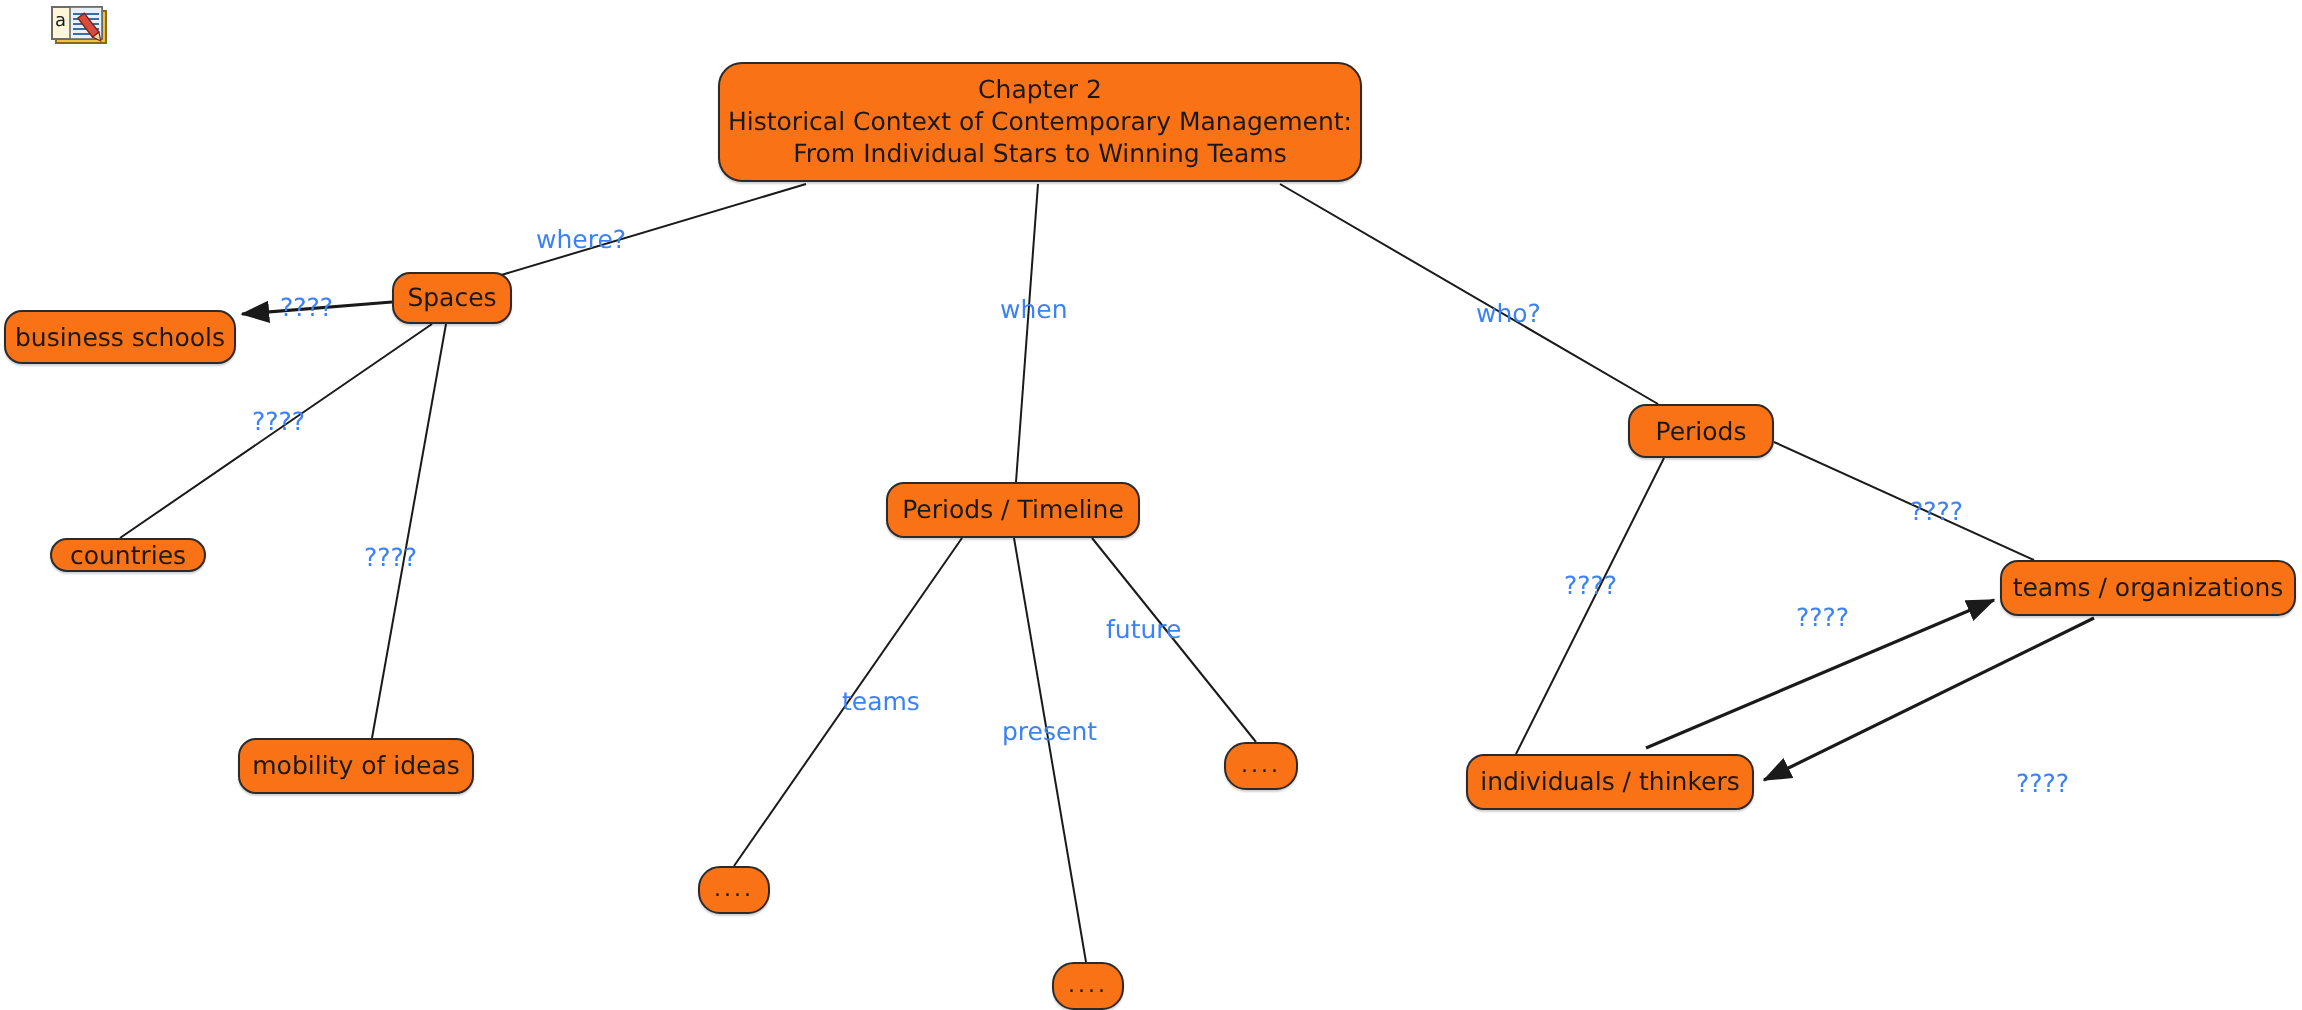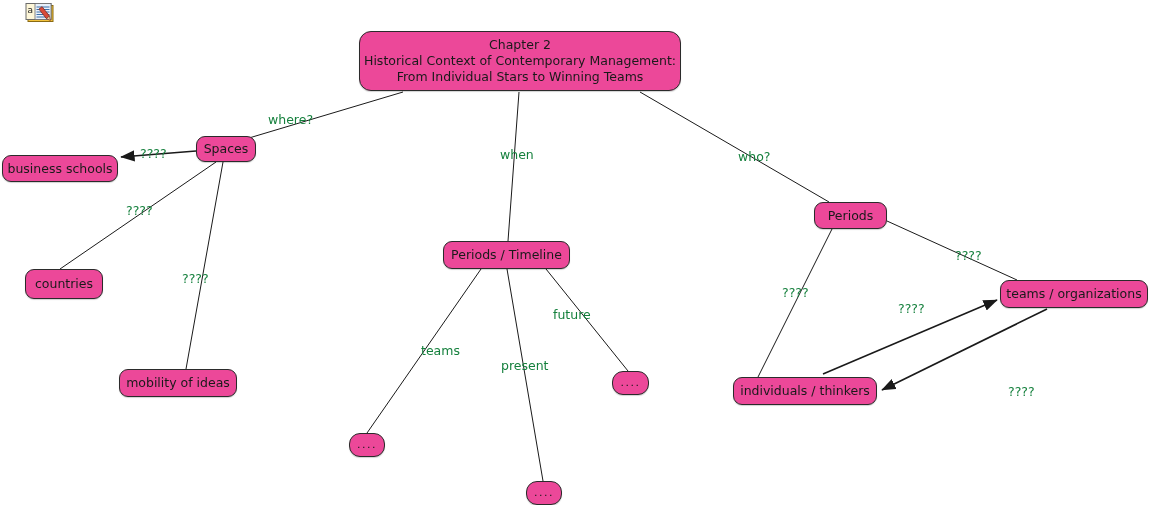--- a/index.html
+++ b/index.html
@@ -22,21 +22,21 @@
   #edge-layer {
     position: absolute;
     left: 0;
     top: 0;
     width: 1151px;
     height: 505px;
   }
   .node {
     position: absolute;
     box-sizing: border-box;
-    background: #ec4899;
+    background: #f97316;
     border: 1px solid #2b2b2b;
     border-radius: 9px;
     color: #1a1a1a;
     text-align: center;
     display: flex;
     align-items: center;
     justify-content: center;
     line-height: 1.28;
     white-space: pre;
     font-size: 12.5px;
@@ -47,21 +47,21 @@
     font-size: 12.5px;
   }
   .node.dots {
     border-radius: 11px;
     font-size: 11px;
     letter-spacing: 1.5px;
   }
   .elabel {
     position: absolute;
     font-size: 12.5px;
-    color: #15803d;
+    color: #3b82f6;
     background: transparent;
     white-space: pre;
   }
   .note-icon {
     position: absolute;
     left: 25px;
     top: 2px;
     width: 30px;
     height: 22px;
   }
@@ -111,21 +111,21 @@
         <line x1="1047" y1="309" x2="882" y2="390" stroke="#1a1a1a" stroke-width="1.6" marker-end="url(#arrowhead)"></line>
       </g>
   </svg>
 
   <div id="node-layer">
       <div class="node root" style="left: 359px; top: 31px; width: 322px; height: 60px;"><span>Chapter 2
 Historical Context of Contemporary Management:
 From Individual Stars to Winning Teams</span></div>
       <div class="node" style="left: 196px; top: 136px; width: 60px; height: 26px;"><span>Spaces</span></div>
       <div class="node" style="left: 2px; top: 155px; width: 116px; height: 27px;"><span>business schools</span></div>
-      <div class="node" style="left: 25px; top: 269px; width: 78px; height: 30px; justify-content: center;"><span>countries</span></div>
+      <div class="node" style="left: 25px; top: 269px; width: 78px; height: 17px; justify-content: center;"><span>countries</span></div>
       <div class="node" style="left: 119px; top: 369px; width: 118px; height: 28px; align-items: center;"><span>mobility of ideas</span></div>
       <div class="node" style="left: 443px; top: 241px; width: 127px; height: 28px;"><span>Periods / Timeline</span></div>
       <div class="node dots" style="left: 349px; top: 433px; width: 36px; height: 24px;"><span>....</span></div>
       <div class="node dots" style="left: 526px; top: 481px; width: 36px; height: 24px;"><span>....</span></div>
       <div class="node dots" style="left: 612px; top: 371px; width: 37px; height: 24px;"><span>....</span></div>
       <div class="node" style="left: 814px; top: 202px; width: 73px; height: 27px;"><span>Periods</span></div>
       <div class="node" style="left: 1000px; top: 280px; width: 148px; height: 28px;"><span>teams / organizations</span></div>
       <div class="node" style="left: 733px; top: 377px; width: 144px; height: 28px;"><span>individuals / thinkers</span></div>
     </div>
   <div id="label-layer">

